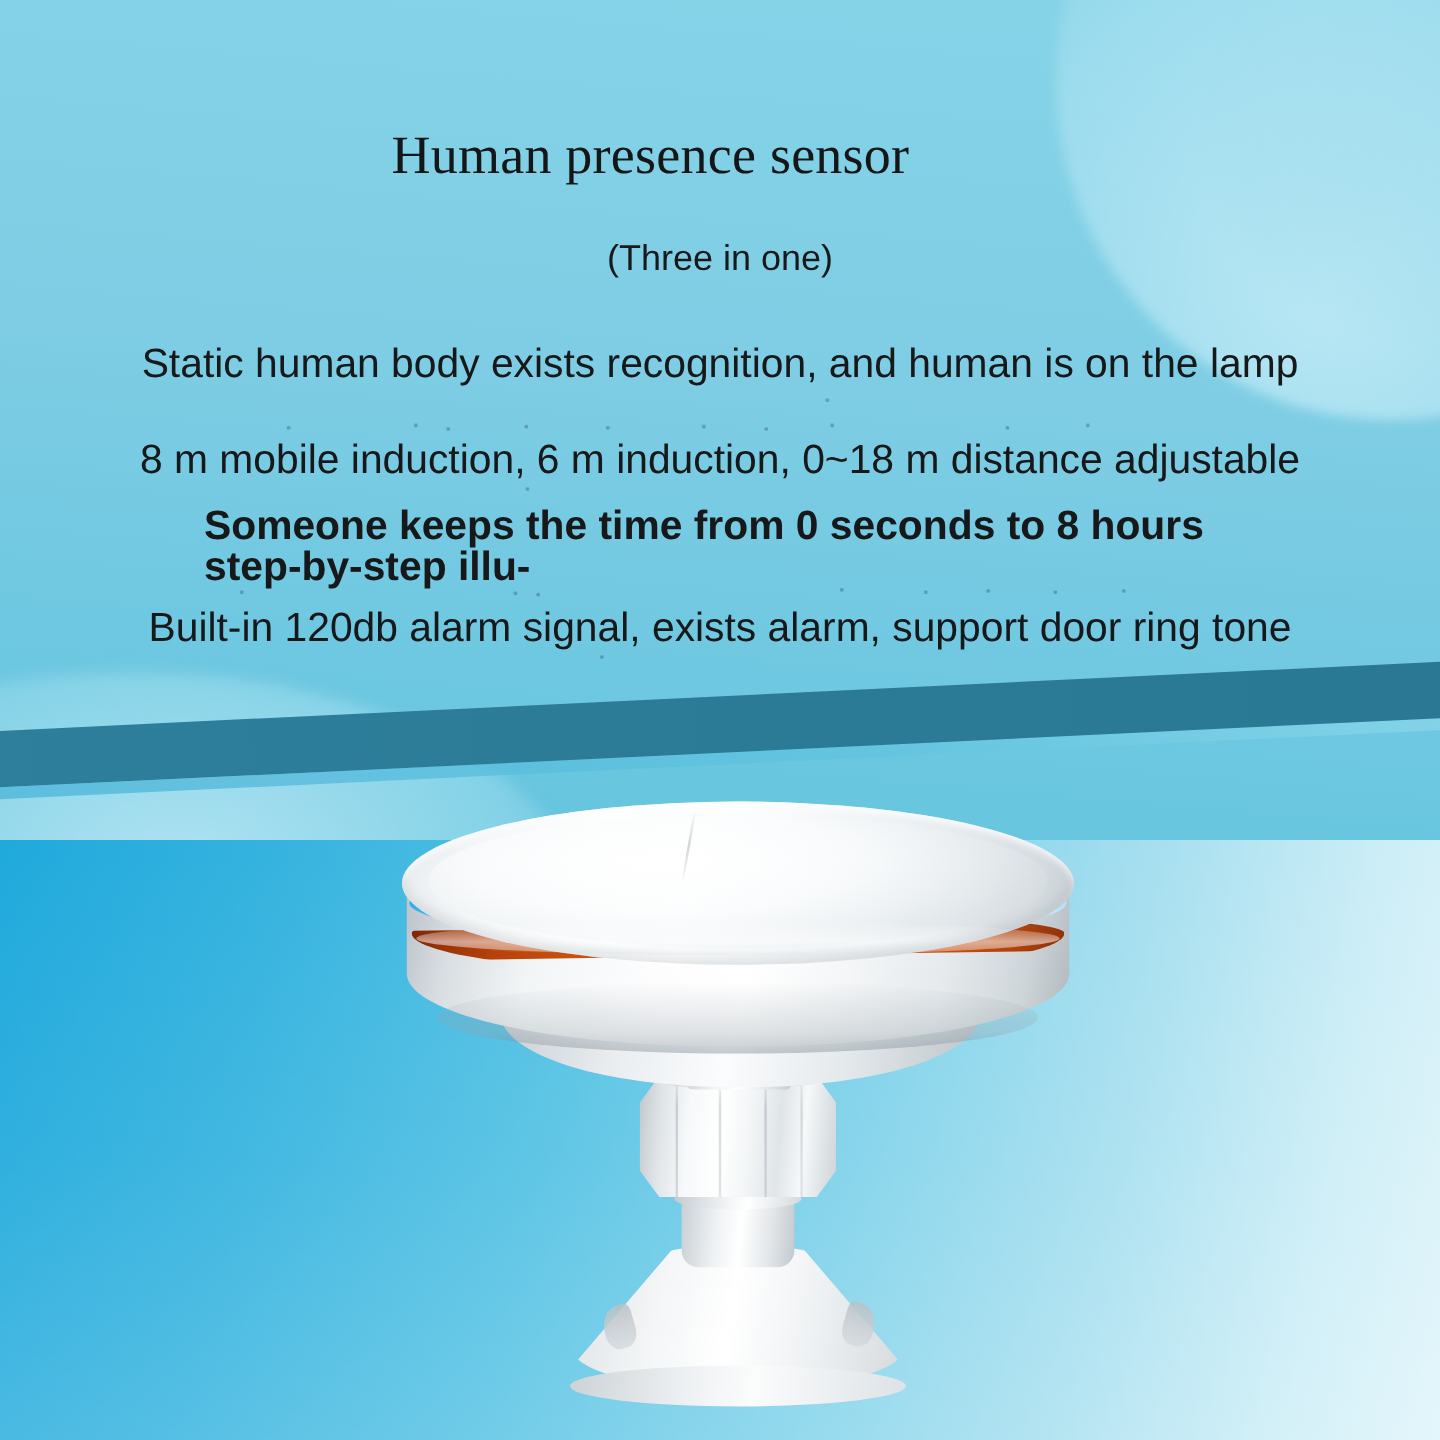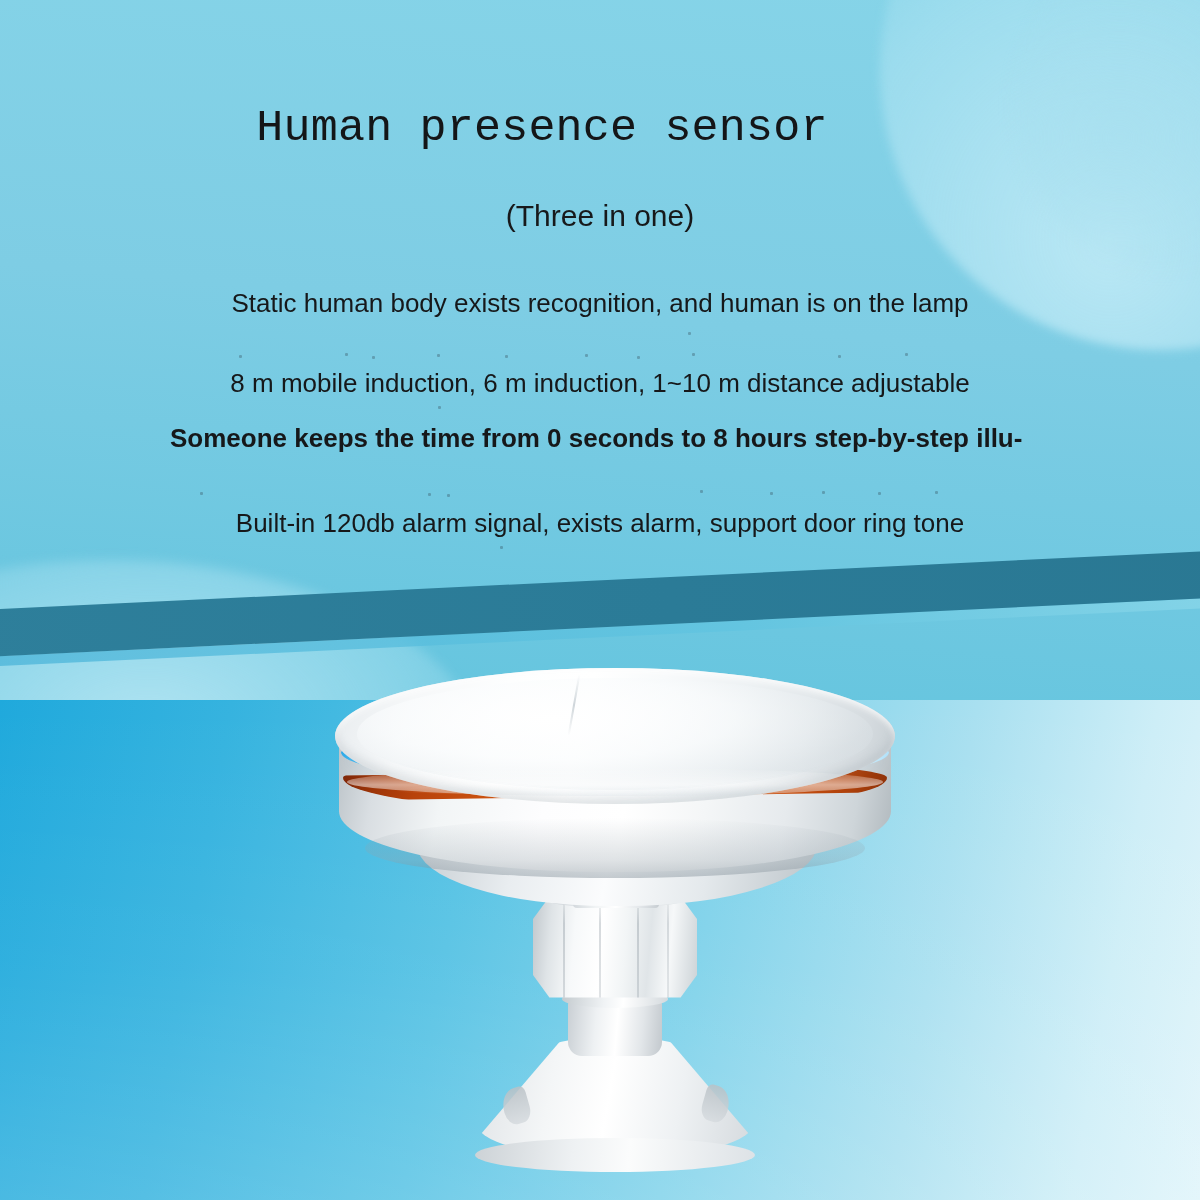--- a/index.html
+++ b/index.html
@@ -134,38 +134,38 @@
     position: absolute;
     left: 0;
     top: 103px;
     width: 1084px;
     text-align: center;
     font-size: 45px;
     line-height: 52px;
     color: #141618;
     letter-spacing: 0.2px;
     font-weight: 400;
-    font-family: Liberation Mono, monospace;
+    font-family: Liberation Serif, serif;
   }
   .subtitle {
     position: absolute;
     left: 0;
     top: 198px;
     width: 1200px;
     text-align: center;
     font-size: 30px;
     line-height: 36px;
     color: #17191b;
     font-weight: 400;
   }
   .feature {
     position: absolute;
     width: 1200px;
     text-align: center;
-    font-size: 26px;
+    font-size: 34px;
     line-height: 34px;
     color: #16181a;
     font-weight: 400;
   }
   .feature.f1 { top: 286px; }
   .feature.f2 { top: 366px; }
   .feature.f3 {
     top: 421px;
     text-align: left;
     left: 170px;
@@ -491,21 +491,21 @@
   <div class="band"></div>
 
   <div class="text-block">
 
     <div class="title">Human presence sensor</div>
 
     <div class="subtitle">(Three in one)</div>
 
     <div class="feature f1">Static human body exists recognition, and human is on the lamp</div>
 
-    <div class="feature f2">8 m mobile induction, 6 m induction, 1~10 m distance adjustable</div>
+    <div class="feature f2">8 m mobile induction, 6 m induction, 0~18 m distance adjustable</div>
 
     <div class="feature f3">
       <span class="l1">Someone keeps the time from 0 seconds to 8 hours step-by-step illu-</span>
     </div>
 
     <div class="feature f4">Built-in 120db alarm signal, exists alarm, support door ring tone</div>
   </div>
 
   <div class="speckle" style="left:688px;  top:332px;"></div>
   <div class="speckle" style="left:239px;  top:355px;"></div>

